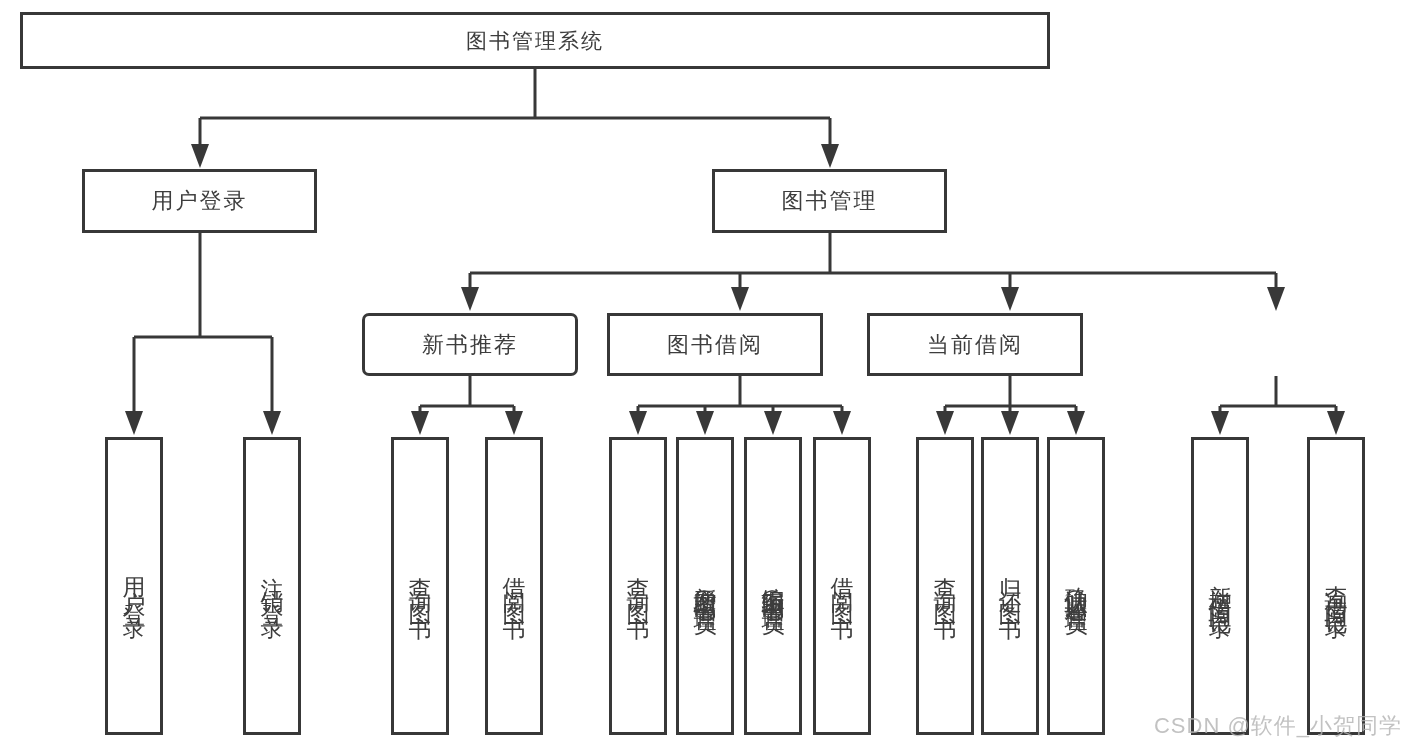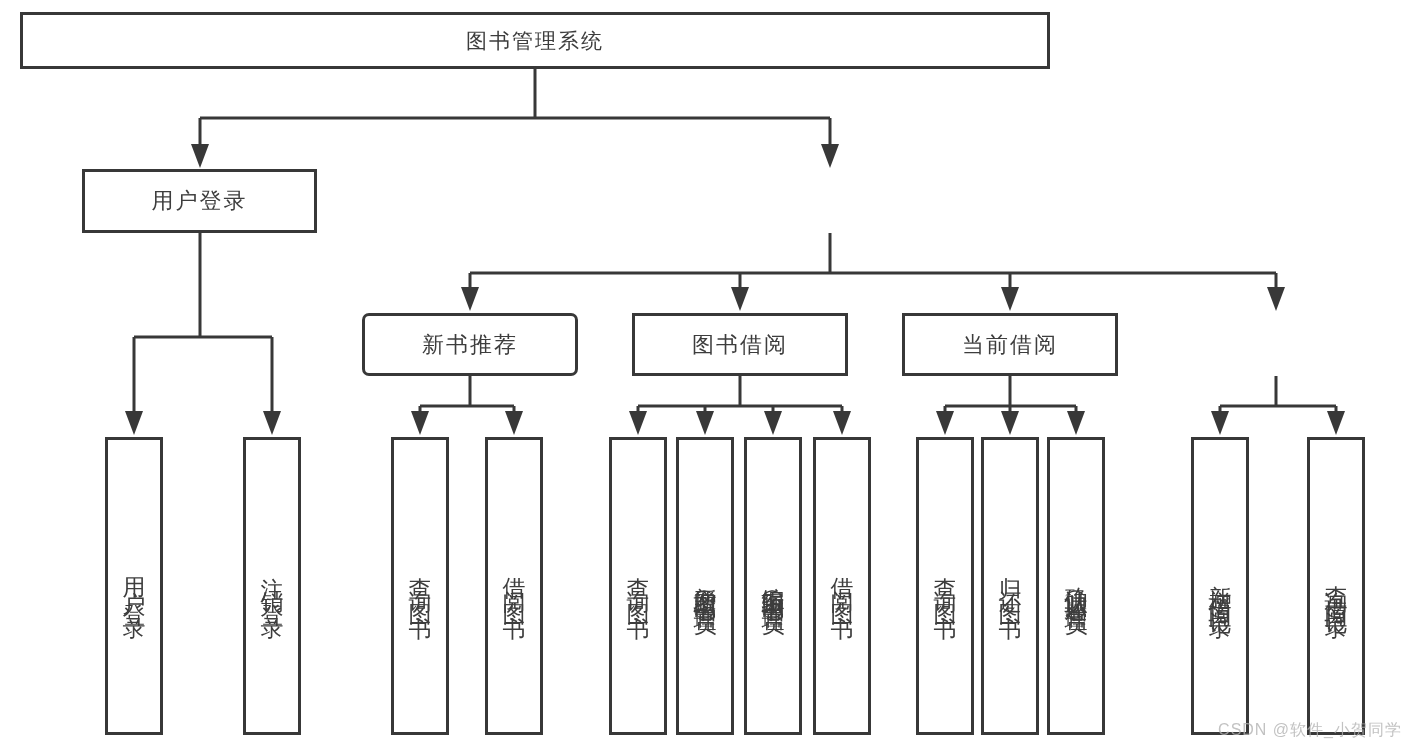--- a/index.html
+++ b/index.html
@@ -40,33 +40,33 @@
     line-height:1;
     font-size:23px;
     color:var(--text);
     white-space:nowrap;
   }
   
   .root {left:20px;  top:12px;  width:1030px; height:57px;}
   .l2-a {left:82px;  top:169px; width:235px;  height:64px;}
   .l2-b {left:712px; top:169px; width:235px;  height:64px;}
   .l3-a {left:362px; top:313px; width:216px;  height:63px;border-radius:7px;}
-  .l3-b {left:632px; top:313px; width:216px;  height:63px;}
-  .l3-c {left:902px; top:313px; width:216px;  height:63px;justify-content:center;}
+  .l3-b {left:607px; top:313px; width:216px;  height:63px;}
+  .l3-c {left:867px; top:313px; width:216px;  height:63px;justify-content:center;}
   .l3-d {left:1168px;top:313px; width:216px;  height:63px;}
   .leaf {top:437px; width:58px; height:298px;}
   .lf-1 {left:105px;} .lf-2 {left:243px;}
   .lf-3 {left:391px;} .lf-4 {left:485px;}
   .lf-5 {left:609px;} .lf-6 {left:676px;} .lf-7 {left:744px;} .lf-8 {left:813px;}
   .lf-9 {left:916px;} .lf-10{left:981px;} .lf-11{left:1047px;}
   .lf-12{left:1191px;} .lf-13{left:1307px;}
   .watermark{
     position:absolute;
     right:3px;bottom:6px;
-    font-size:16px;
+    font-size:22px;
     color:var(--wm);
     opacity:.8;
     letter-spacing:1px;
     white-space:nowrap;
   }
 </style>
 </head>
 <body>
 
 <div class="canvas">
@@ -118,20 +118,23 @@
     </g>
   </svg>
 
   <div class="node root">
     <span class="h-label">图书管理系统</span>
   </div>
 
   <div class="node l2-a">
     <span class="h-label">用户登录</span>
   </div>
+  <div class="node l2-b">
+    <span class="h-label">图书管理</span>
+  </div>
 
   <div class="node l3-a">
     <span class="h-label">新书推荐</span>
   </div>
   <div class="node l3-b">
     <span class="h-label">图书借阅</span>
   </div>
   <div class="node l3-c">
     <span class="h-label">当前借阅</span>
   </div>

